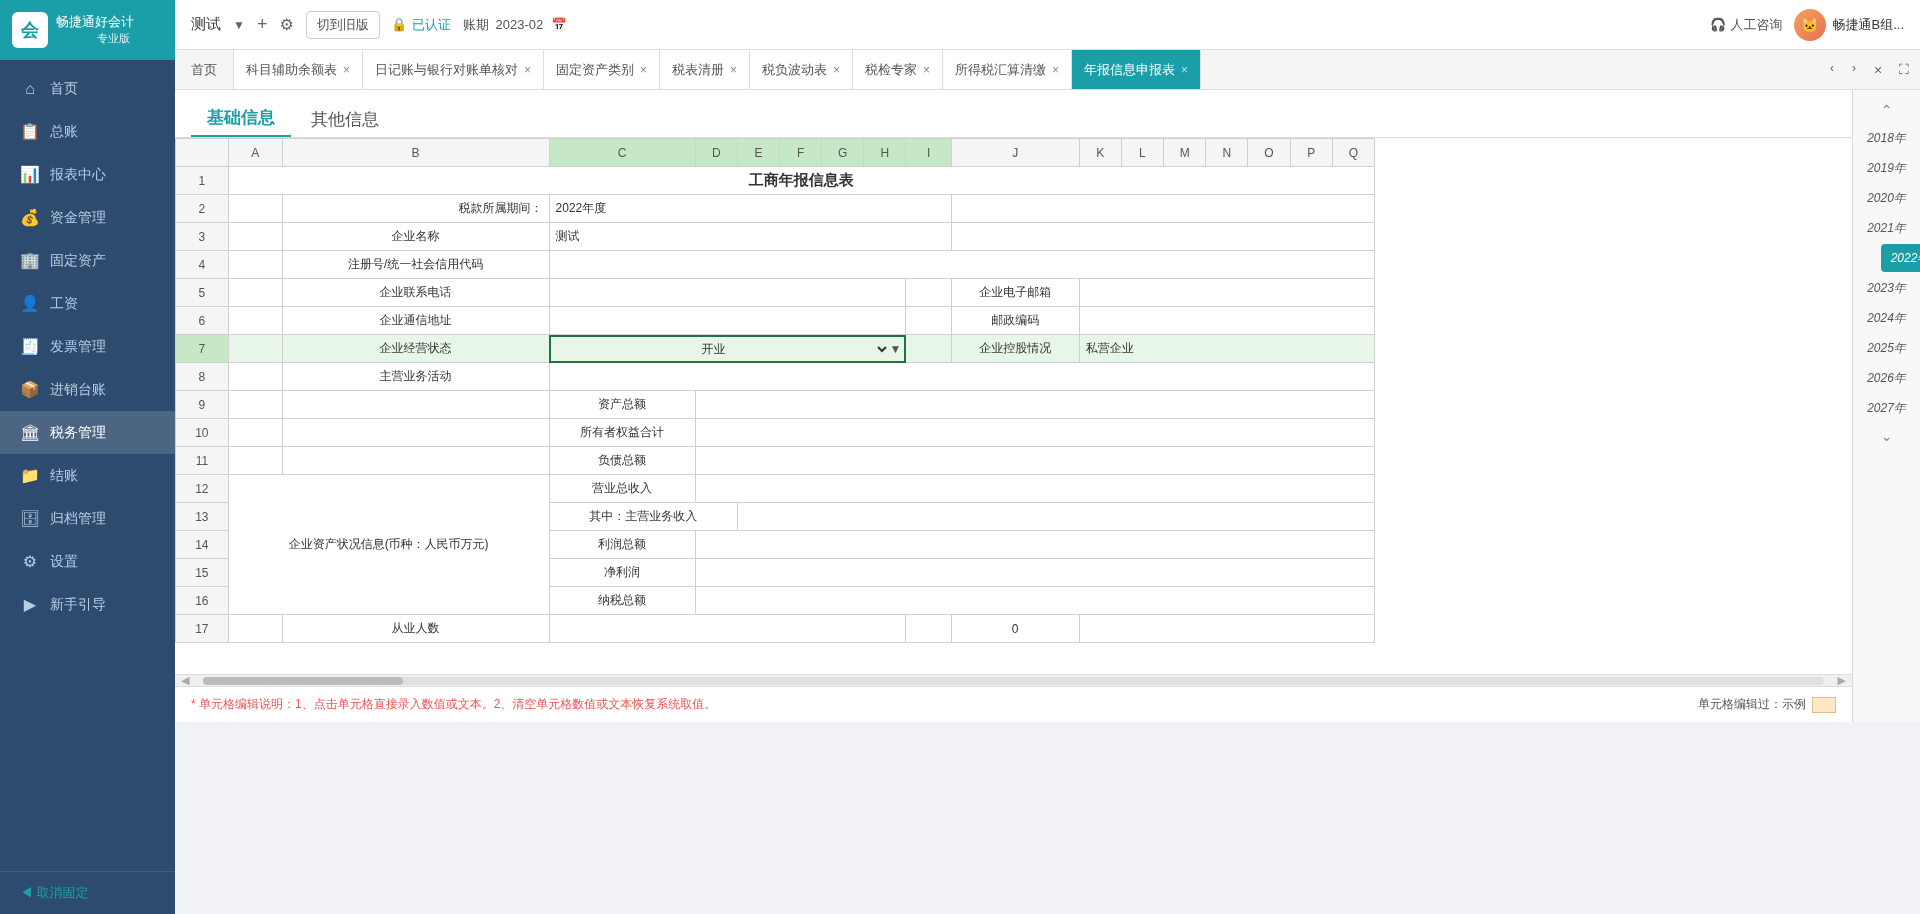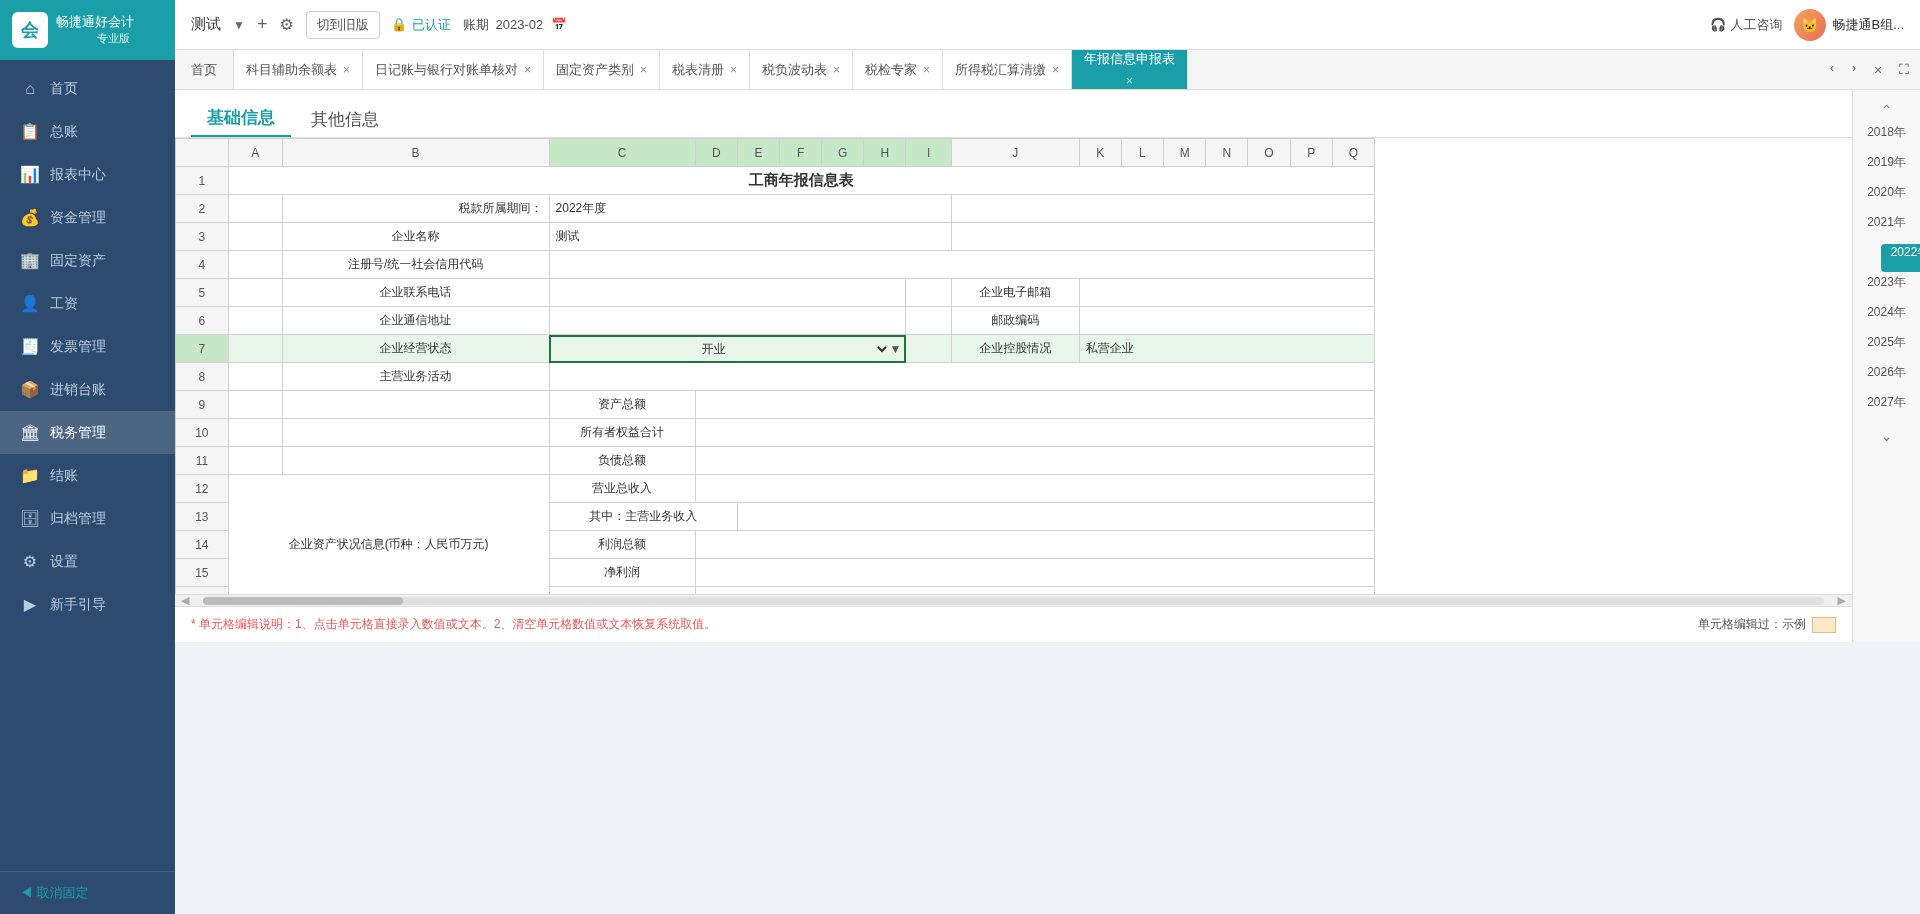--- a/index.html
+++ b/index.html
@@ -47,21 +47,21 @@
     .sidebar-footer {
       padding: 12px 20px;
       color: #1a9fa8;
       border-top: 1px solid rgba(255,255,255,0.1);
       font-size: 13px;
       cursor: pointer;
       display: flex; align-items: center; gap: 6px;
     }
 
     
-    .main { flex: 1; display: flex; flex-direction: column; height: 642px; overflow: hidden; }
+    .main { flex: 1; display: flex; flex-direction: column; height: 722px; overflow: hidden; }
 
     
     .topbar {
       background: white;
       height: 50px;
       display: flex;
       align-items: center;
       padding: 0 16px;
       border-bottom: 1px solid #e0e0e0;
       gap: 12px;
@@ -129,21 +129,20 @@
       color: #555;
       cursor: pointer;
       white-space: nowrap;
       border-right: 1px solid #ddd;
       gap: 6px;
       background: white;
     }
     .tab-item.active {
       background: #1a9fa8;
       color: white;
-      flex-direction: column;
     }
     .tab-item .tab-close { font-size: 12px; opacity: 0.7; }
     .tab-arrows { display: flex; padding: 0 4px; gap: 2px; }
     .tab-arrow { width: 20px; height: 20px; display: flex; align-items: center; justify-content: center; cursor: pointer; color: #666; font-size: 12px; }
     .tab-close-all { width: 24px; height: 24px; display: flex; align-items: center; justify-content: center; cursor: pointer; color: #666; font-size: 14px; }
     .tab-expand { width: 24px; height: 24px; display: flex; align-items: center; justify-content: center; cursor: pointer; color: #666; font-size: 14px; }
 
     
     .content { flex: 1; display: flex; overflow: hidden; background: white; }
 
@@ -264,26 +263,27 @@
       flex-direction: column;
       align-items: center;
       padding: 8px 0;
       gap: 2px;
       overflow-y: auto;
     }
     .year-item {
       width: 58px;
       height: 28px;
       display: flex;
-      align-items: flex-start;
+      align-items: center;
       justify-content: center;
       font-size: 12px;
       color: #555;
       cursor: pointer;
       border-radius: 4px;
+      font-style: italic;
     }
     .year-item.active { background: #1a9fa8; color: white; margin-left: 47px; }
     .panel-arrow { color: #888; font-size: 14px; cursor: pointer; padding: 4px; }
 
     
     .status-bar {
       height: 36px;
       background: white;
       border-top: 1px solid #ddd;
       display: flex;

